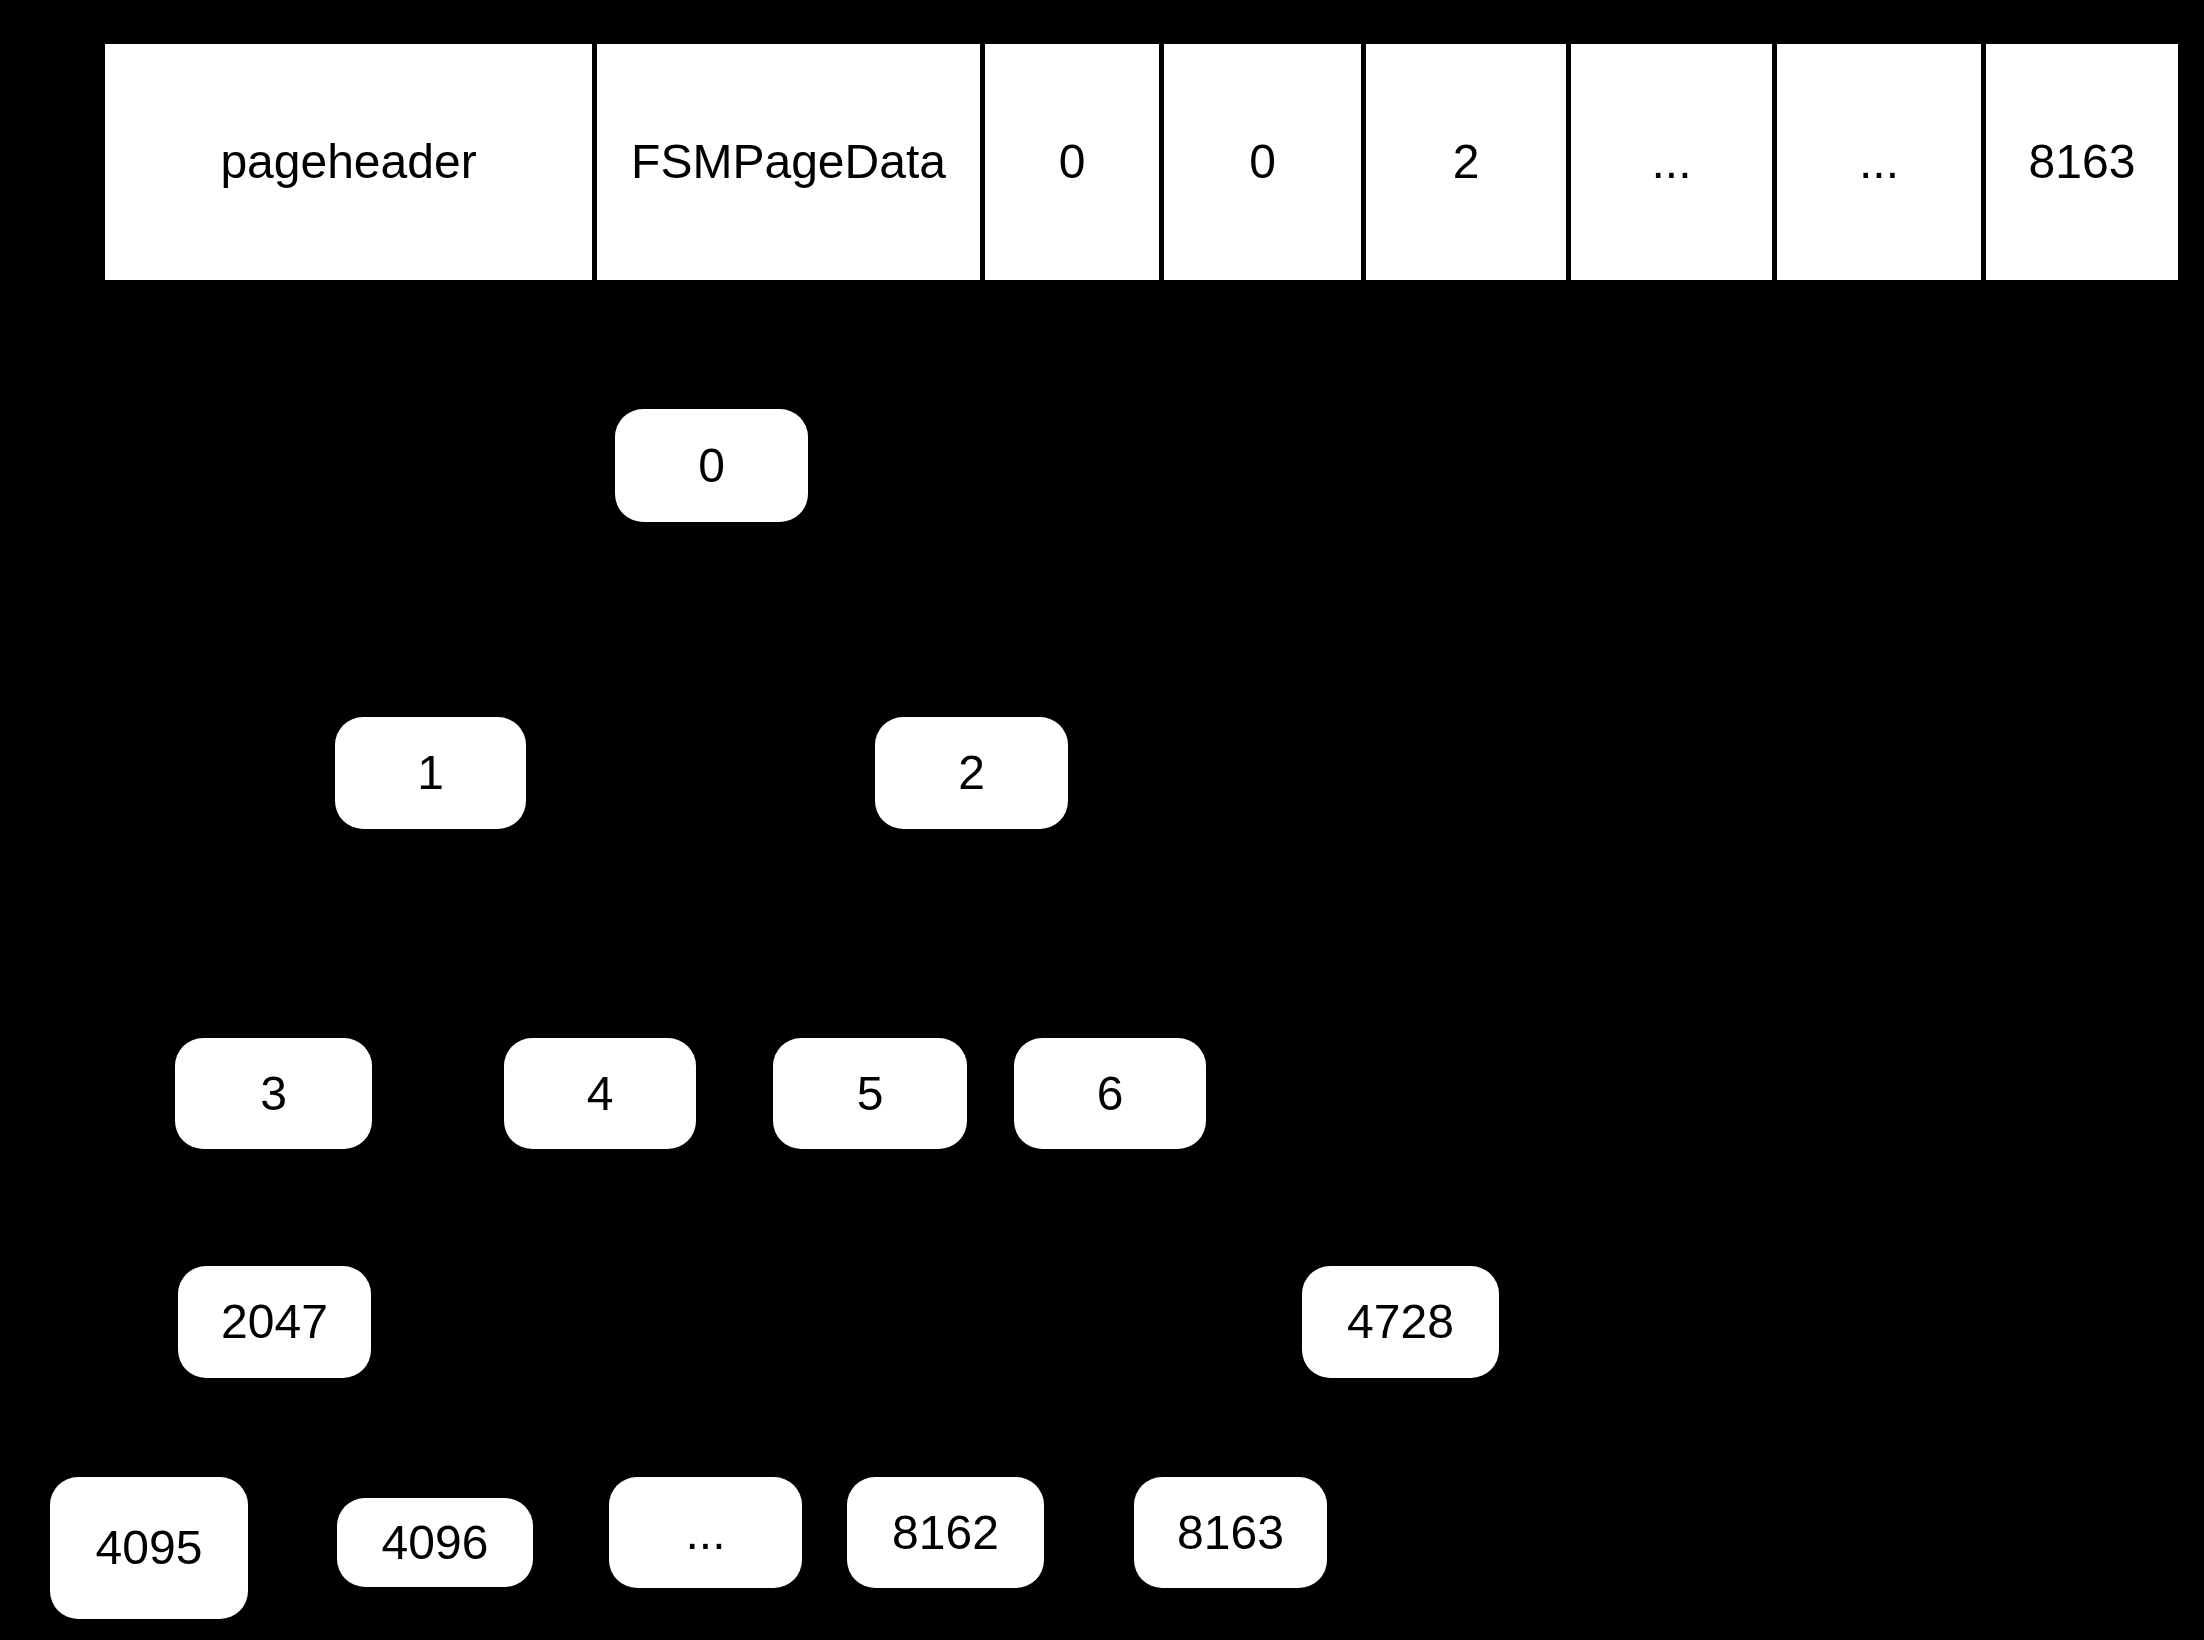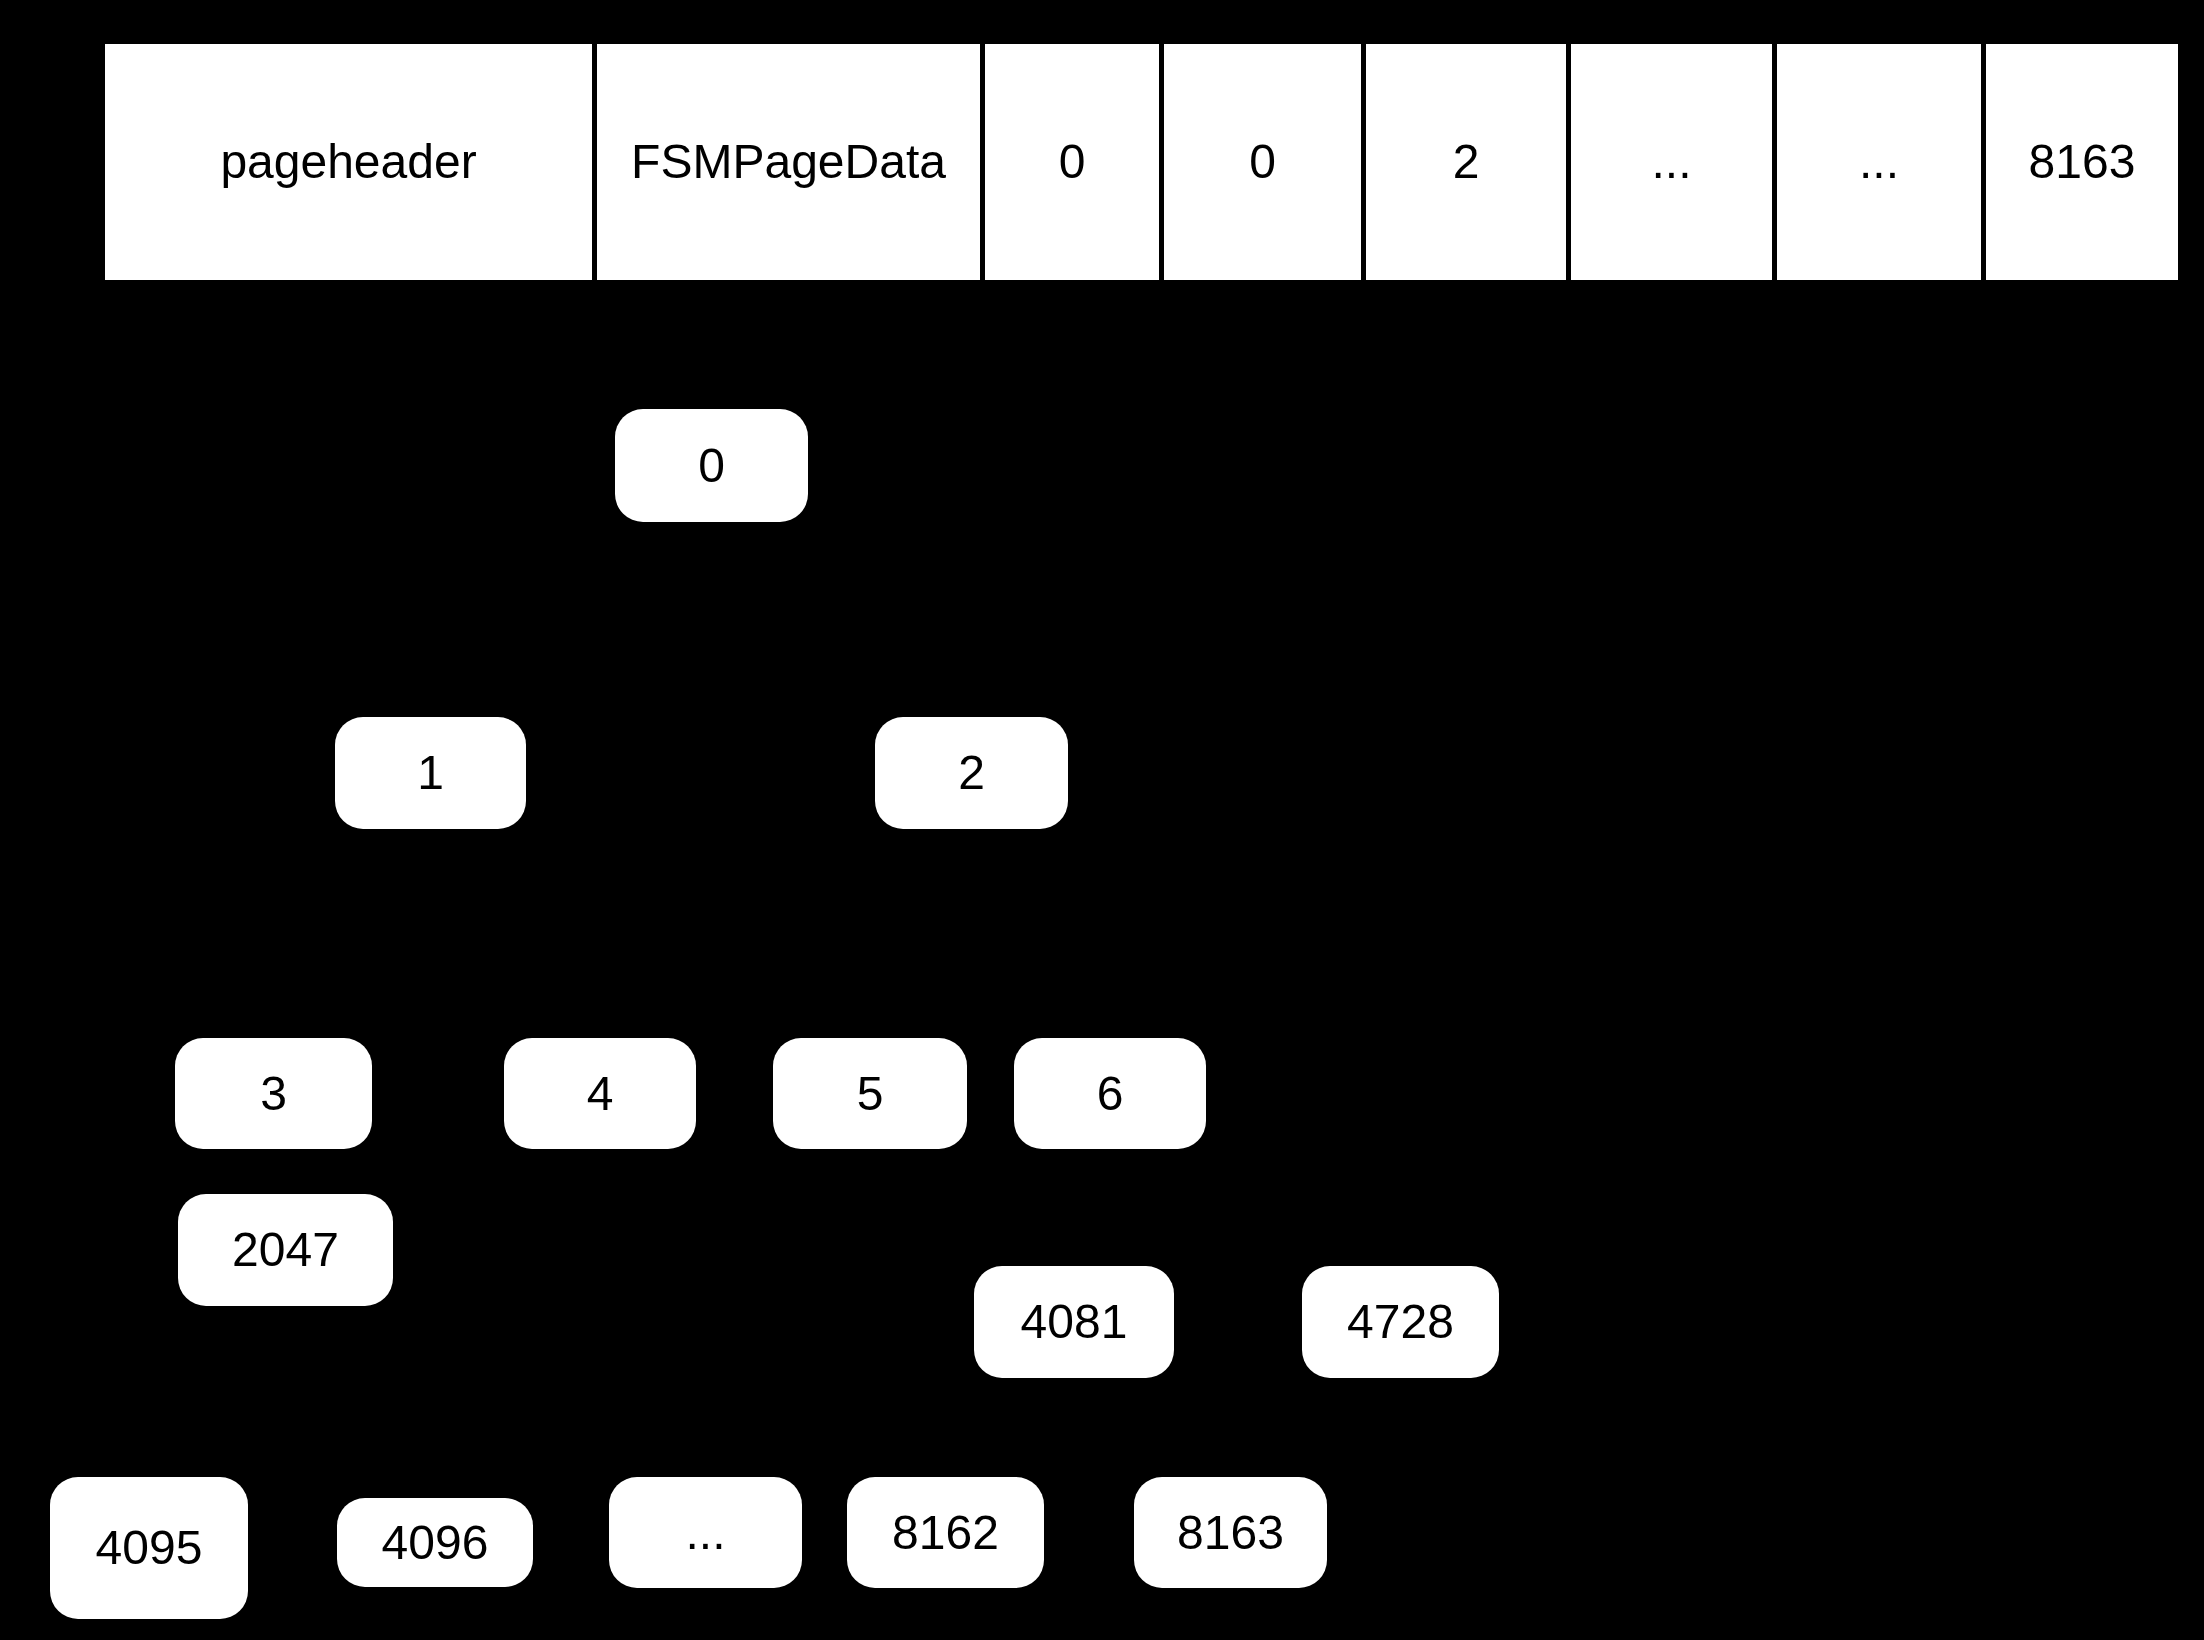--- a/index.html
+++ b/index.html
@@ -78,22 +78,21 @@
   <div class="node" style="left:615px;  top:409px;  width:193px; height:113px">0</div>
 
   <div class="node" style="left:335px;  top:717px;  width:191px; height:112px">1</div>
   <div class="node" style="left:875px;  top:717px;  width:193px; height:112px">2</div>
 
   <div class="node" style="left:175px;  top:1038px; width:197px; height:111px">3</div>
   <div class="node" style="left:504px;  top:1038px; width:192px; height:111px">4</div>
   <div class="node" style="left:773px;  top:1038px; width:194px; height:111px">5</div>
   <div class="node" style="left:1014px; top:1038px; width:192px; height:111px">6</div>
 
-  <div class="node" style="left:178px;  top:1194px; width:215px; height:112px">2047</div>
-  <div class="node" style="left:974px;  top:1266px; width:200px; height:112px">4081</div>
+  <div class="node" style="left:178px;  top:1266px; width:193px; height:112px">2047</div>
   <div class="node" style="left:1302px; top:1266px; width:197px; height:112px">4728</div>
 
   <div class="node" style="left:50px;   top:1477px; width:198px; height:142px">4095</div>
   <div class="node" style="left:337px;  top:1498px; width:196px; height:89px">4096</div>
   <div class="node" style="left:609px;  top:1477px; width:193px; height:111px">...</div>
   <div class="node" style="left:847px;  top:1477px; width:197px; height:111px">8162</div>
   <div class="node" style="left:1134px; top:1477px; width:193px; height:111px">8163</div>
 
 </div>
 

